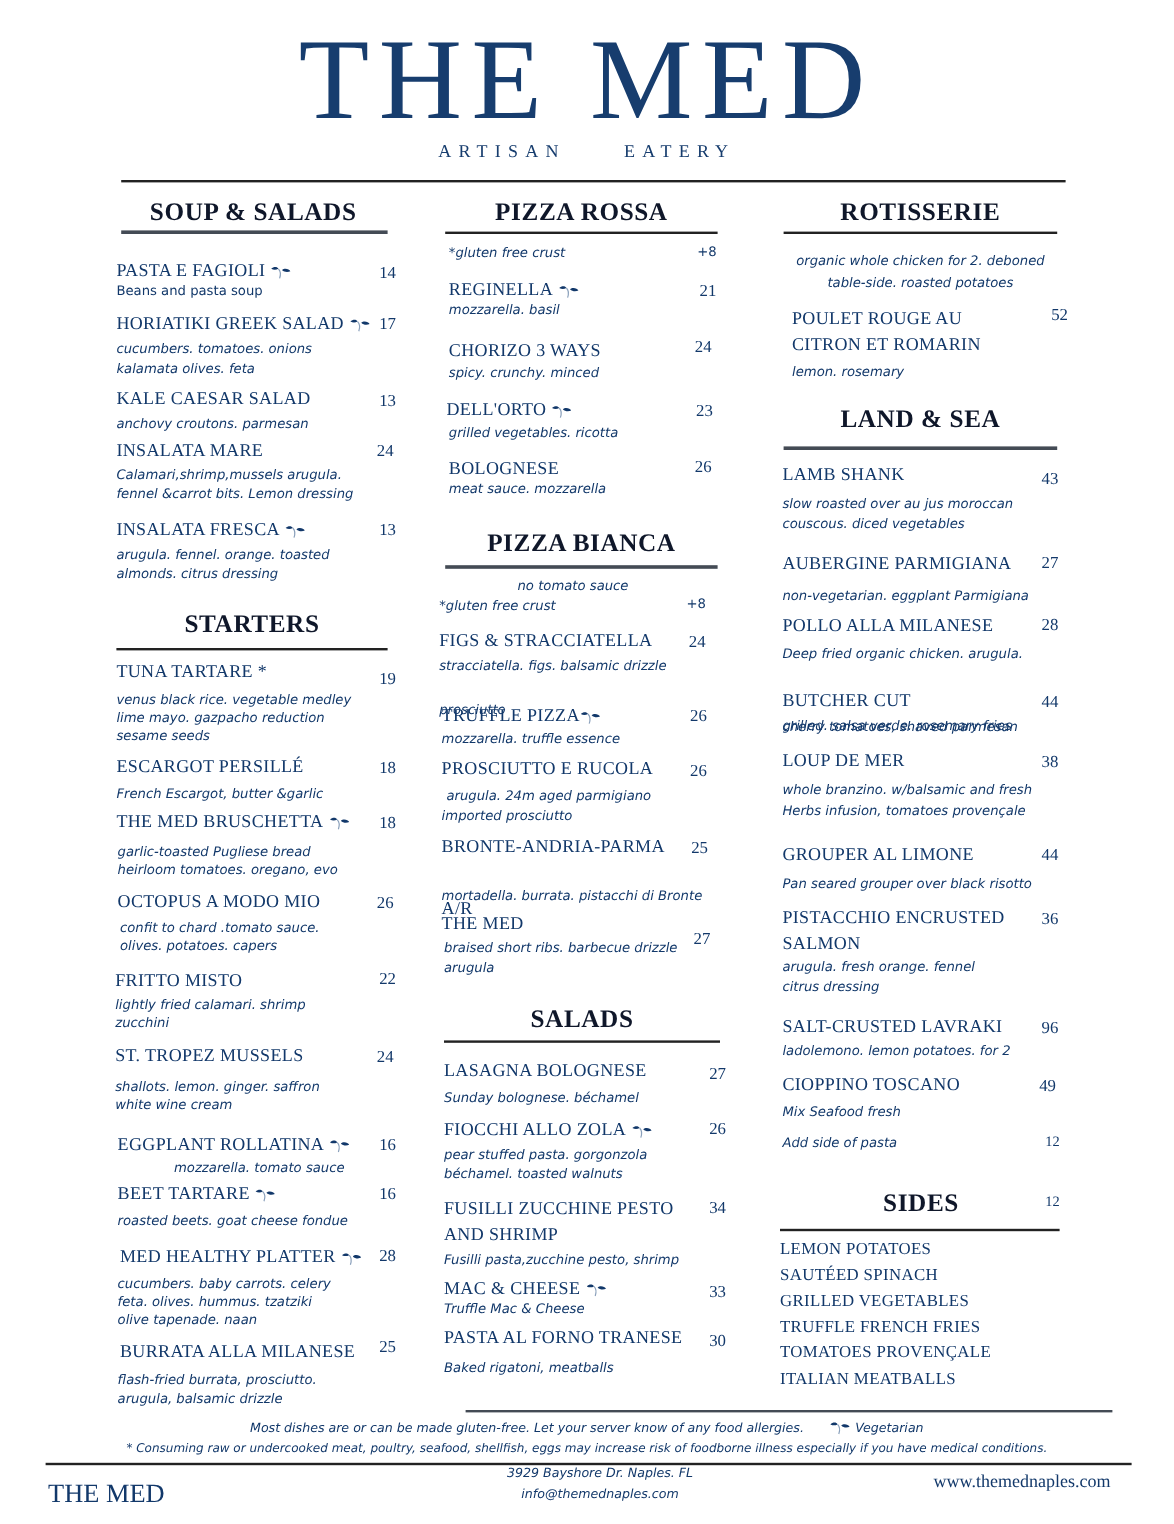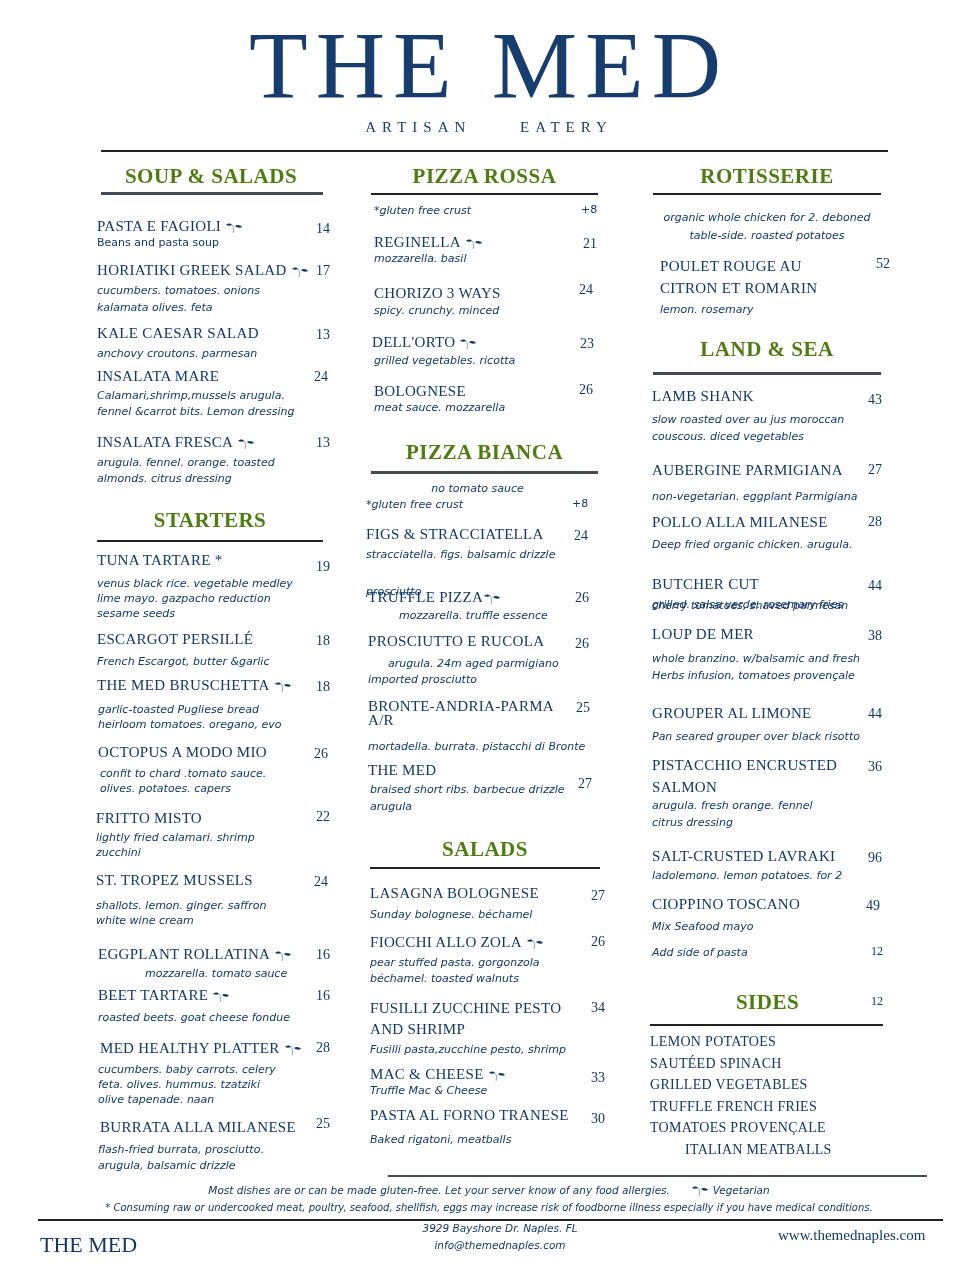--- a/index.html
+++ b/index.html
@@ -15,21 +15,21 @@
       color: #173d6e; line-height: 96px; font-weight: normal;
     }
     .brand-sub {
       left: 0; width: 978px; top: 119px; text-align: center;
       font-family: "Liberation Serif", serif; font-size: 15px; letter-spacing: 6px; color: #173d6e;
     }
     .rule { height: 2px; background: #222; }
     .rule-gray { height: 3px; background: #444b55; }
     .section-title {
       text-align: center; font-family: "Liberation Serif", serif; font-weight: bold;
-      font-size: 21px; color: #4d7c0f; letter-spacing: 0.5px;
+      font-size: 21px; color: #0f172a; letter-spacing: 0.5px;
     }
     .item-name {
       font-family: "Liberation Serif", serif; font-size: 15px; color: #12386a;
       letter-spacing: 0.3px; white-space: nowrap;
     }
     .item-desc {
       font-family: "DejaVu Sans", sans-serif; font-style: italic; font-size: 11px;
       color: #12386a; line-height: 16px;
     }
     .price {
@@ -211,31 +211,31 @@
   <div class="abs item-name" style="left:366px; top:526px;">FIGS &amp; STRACCIATELLA</div>
   <div class="abs price" style="left:574px; top:528px;">24</div>
   <div class="abs item-desc" style="left:366px; top:547px;">stracciatella. figs. balsamic drizzle</div>
   <div class="abs item-desc" style="left:366px; top:584px;">prosciutto</div>
 </div>
 <div>
   <div class="abs item-name" style="left:368px; top:589px;"><span>TRUFFLE PIZZA</span><svg class="leaf" style="margin-left:0">
         <use href="#leaf"></use>
       </svg></div>
   <div class="abs price" style="left:575px; top:590px;">26</div>
-  <div class="abs item-desc" style="left:368px; top:608px;margin-left:31px;">mozzarella. truffle essence</div>
+  <div class="abs item-desc" style="left:368px; top:608px;">mozzarella. truffle essence</div>
 </div>
 <div>
   <div class="abs item-name" style="left:368px; top:633px;">PROSCIUTTO E RUCOLA</div>
   <div class="abs price" style="left:575px; top:636px;">26</div>
-  <div class="abs item-desc" style="left:388px; top:656px;">arugula. 24m aged parmigiano</div>
+  <div class="abs item-desc" style="left:372px; top:656px;">arugula. 24m aged parmigiano</div>
   <div class="abs item-desc" style="left:368px; top:672px;">imported prosciutto</div>
 </div>
 <div>
   <div class="abs item-name" style="left:368px; top:698px;">BRONTE-ANDRIA-PARMA</div>
-  <div class="abs item-name" style="left:368px; top:712px;text-align:center;">A/R</div>
+  <div class="abs item-name" style="left:368px; top:750px;text-align:center;">A/R</div>
   <div class="abs price" style="left:576px; top:700px;">25</div>
   <div class="abs item-desc" style="left:368px; top:739px;">mortadella. burrata. pistacchi di Bronte</div>
 </div>
 <div>
   <div class="abs item-name" style="left:368px; top:762px;">THE MED</div>
   <div class="abs price" style="left:578px; top:776px;">27</div>
   <div class="abs item-desc" style="left:370px; top:782px;">braised short ribs. barbecue drizzle</div>
   <div class="abs item-desc" style="left:370px; top:799px;">arugula</div>
 </div>
 
@@ -330,36 +330,36 @@
   <div class="abs item-desc" style="left:652px; top:815px;">citrus dressing</div>
 </div>
 <div>
   <div class="abs item-name" style="left:652px; top:848px;">SALT-CRUSTED LAVRAKI</div>
   <div class="abs price" style="left:868px; top:850px;">96</div>
   <div class="abs item-desc" style="left:652px; top:868px;">ladolemono. lemon potatoes. for 2</div>
 </div>
 <div>
   <div class="abs item-name" style="left:652px; top:896px;">CIOPPINO TOSCANO</div>
   <div class="abs price" style="left:866px; top:898px;">49</div>
-  <div class="abs item-desc" style="left:652px; top:919px;">Mix Seafood mayo</div>
+  <div class="abs item-desc" style="left:652px; top:919px;">Mix Seafood fresh</div>
 </div>
 <div>
   <div class="abs item-desc" style="left:652px; top:945px;">Add side of pasta</div>
   <div class="abs price" style="left:871px; top:944px; font-size:12px;">12</div>
 </div>
 
 <div class="abs section-title" style="left:650px; top:990px; width:235px;">SIDES</div>
 <div class="abs price" style="left:871px; top:994px; font-size:12px;">12</div>
 <div class="abs rule" style="left:650px; top:1024px; width:233px;"></div>
 <div class="abs side-item" style="left:650px; top:1034px;">LEMON POTATOES</div>
 <div class="abs side-item" style="left:650px; top:1056px;">SAUTÉED SPINACH</div>
 <div class="abs side-item" style="left:650px; top:1077px;">GRILLED VEGETABLES</div>
 <div class="abs side-item" style="left:650px; top:1099px;">TRUFFLE FRENCH FRIES</div>
 <div class="abs side-item" style="left:650px; top:1120px;">TOMATOES PROVENÇALE</div>
-<div class="abs side-item" style="left:650px; top:1142px;margin-left:35px;">ITALIAN MEATBALLS</div>
+<div class="abs side-item" style="left:650px; top:1142px;">ITALIAN MEATBALLS</div>
 
 <div class="abs rule-gray" style="left:388px; top:1175px; width:539px; height:2px;"></div>
 <div class="abs footer-small" style="left:0; width:978px; top:1184px;">
   <span>Most dishes are or can be made gluten-free. Let your server know of any food allergies.</span>
   <svg class="leaf" style="margin-left:18px;">
       <use href="#leaf"></use>
     </svg>
   <span>Vegetarian</span>
 </div>
 <div class="abs footer-tiny" style="left:0; width:978px; top:1202px;">* Consuming raw or undercooked meat, poultry, seafood, shellfish, eggs may increase risk of foodborne illness especially if you have medical conditions.</div>

